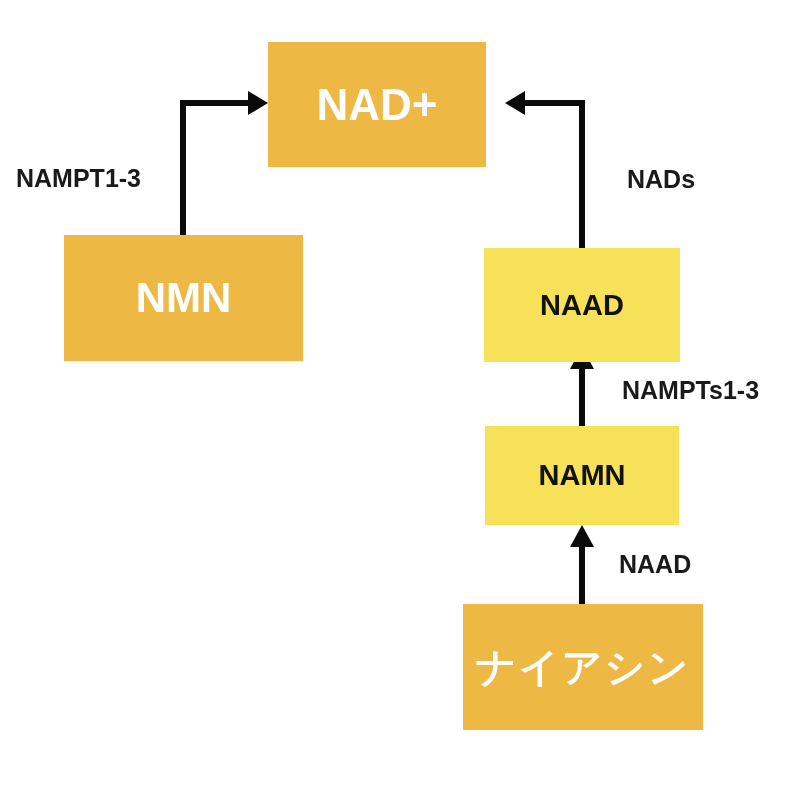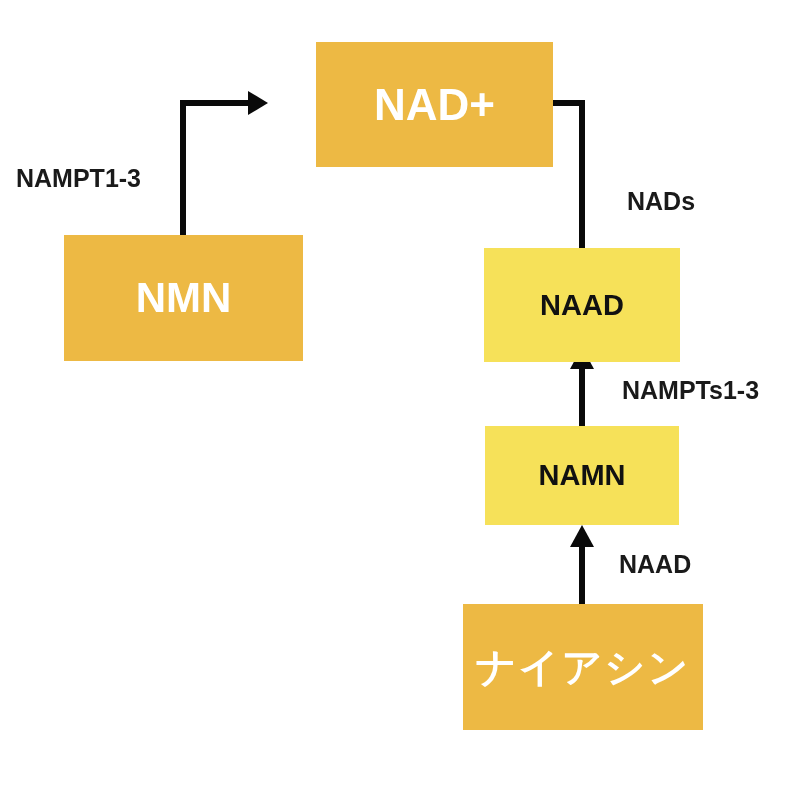--- a/index.html
+++ b/index.html
@@ -19,21 +19,21 @@
     position: absolute;
     display: flex;
     align-items: center;
     justify-content: center;
     text-align: center;
     font-weight: bold;
   }
   .box.orange { background: #EDB944; color: #ffffff; }
   .box.yellow { background: #F6E159; color: #111111; }
 
-  .box-nad    { left: 268px; top: 42px;  width: 237px; height: 125px; font-size: 44px; margin-left: 48px; }
+  .box-nad    { left: 268px; top: 42px;  width: 218px; height: 125px; font-size: 44px; }
   .box-nmn    { left: 64px;  top: 235px; width: 239px; height: 126px; font-size: 42px; }
   .box-naad   { left: 484px; top: 248px; width: 196px; height: 114px;  font-size: 29px; }
   .box-namn   { left: 485px; top: 426px; width: 194px; height: 99px;  font-size: 29px; }
   .box-niacin { left: 463px; top: 604px; width: 240px; height: 126px; font-size: 40px; letter-spacing: 2px; }
 
   .edge-line {
     position: absolute;
     background: #0a0a0a;
   }
   
@@ -73,21 +73,21 @@
   .head-up.e4 { left: 570px; top: 525px; }
 
   .edge-label {
     position: absolute;
     color: #1a1a1a;
     font-size: 25px;
     font-weight: bold;
     white-space: nowrap;
   }
   .lbl-nampt13  { left: 16px;  top: 164px; }
-  .lbl-nads     { left: 627px; top: 165px; margin-top: 22px; }
+  .lbl-nads     { left: 627px; top: 165px; }
   .lbl-nampts13 { left: 622px; top: 376px; }
   .lbl-naprt    { left: 619px; top: 550px; }
 </style>
 </head>
 <body>
 
 <div class="canvas">
 
   <div class="edge-line e1-v"></div>
   <div class="edge-line e1-h"></div>

